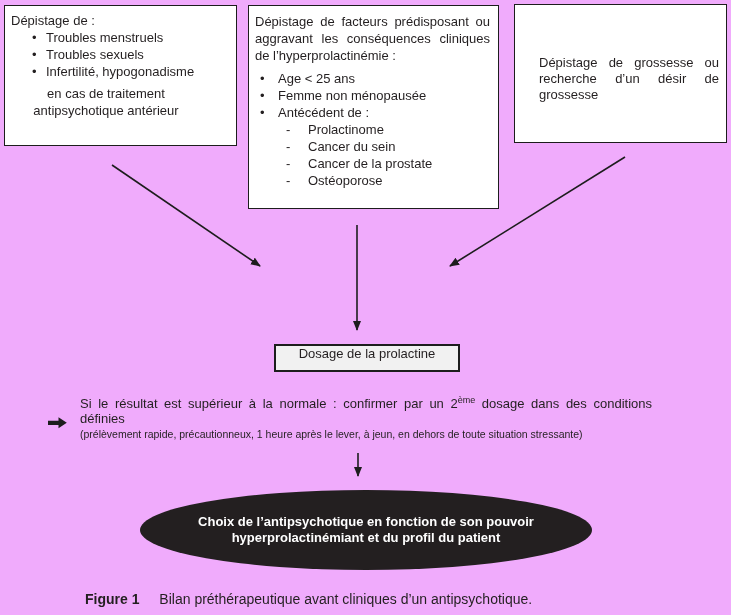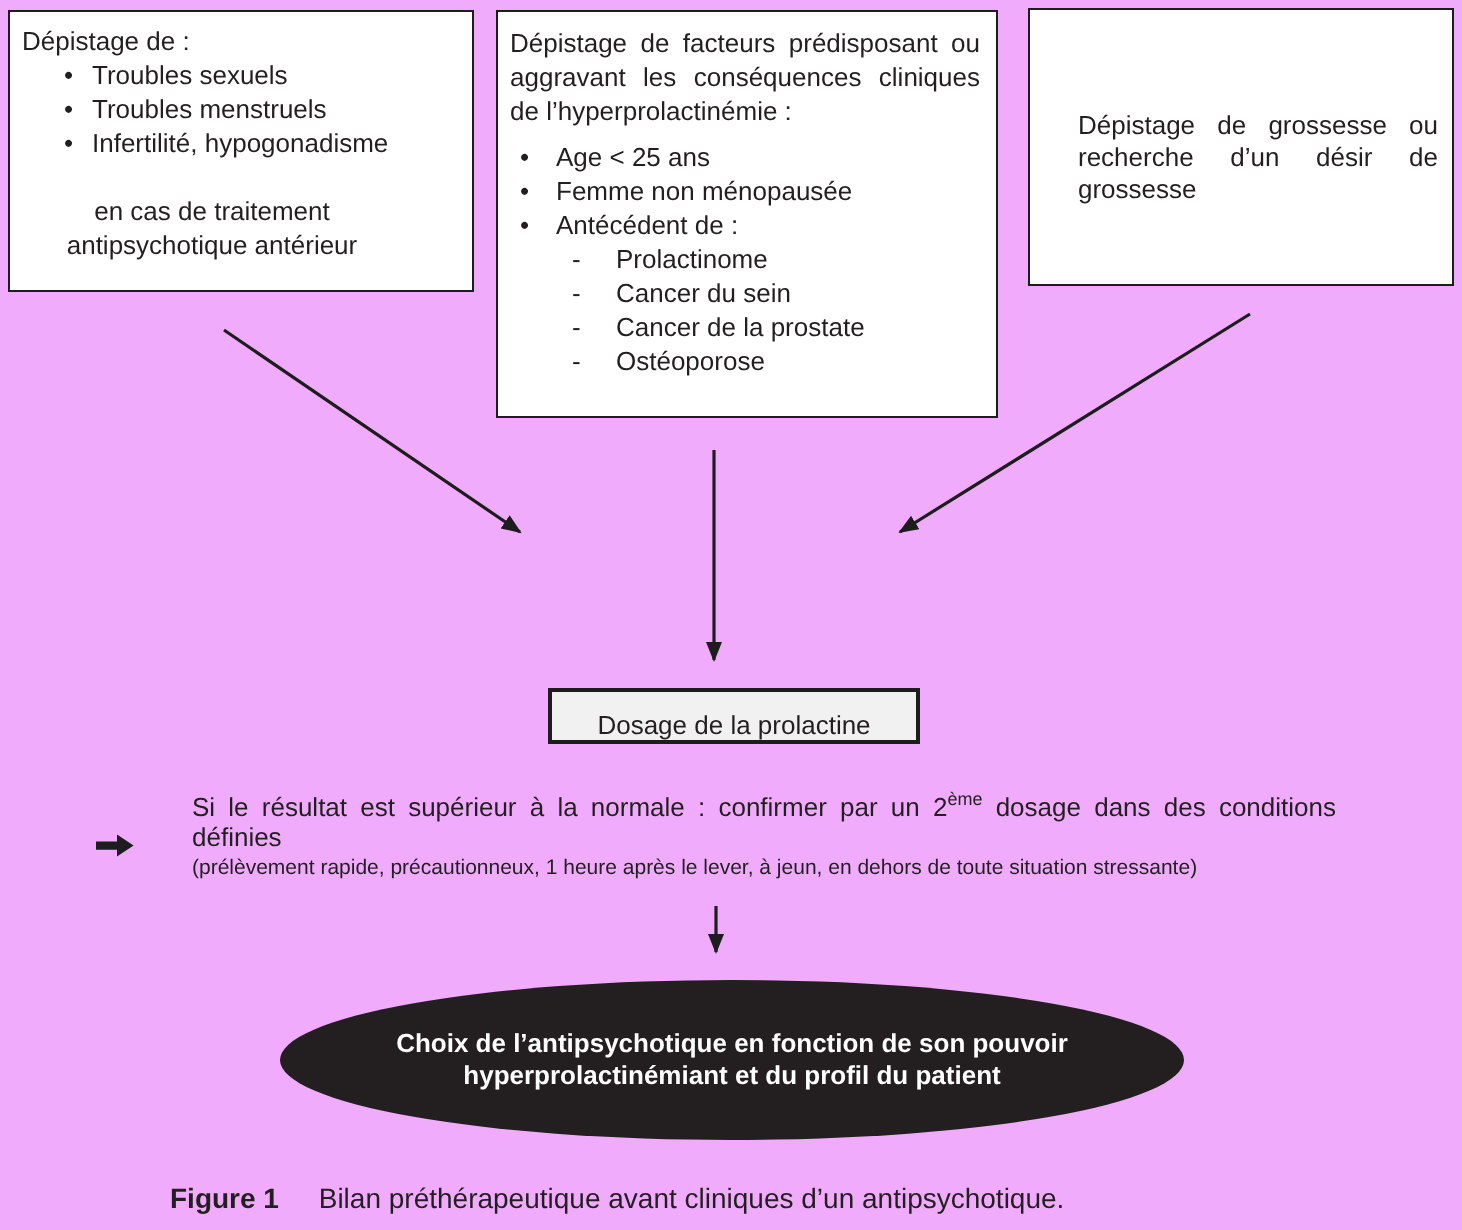--- a/index.html
+++ b/index.html
@@ -23,29 +23,29 @@
   ul { list-style:none; margin:0; padding:0; }
   .bullets li, .dashes li { position:relative; }
   .box1 .bullets li { padding-left:35px; }
   .box1 .bullets li::before { content:"•"; position:absolute; left:21px; }
   .box2 .bullets { margin-top:6px; }
   .box2 .bullets li { padding-left:23px; }
   .box2 .bullets li::before { content:"•"; position:absolute; left:5px; }
   .dashes li { padding-left:53px; }
   .dashes li::before { content:"-"; position:absolute; left:31px; }
 
-  .footnote { margin-top:17px; width:190px; text-align:center; }
+  .footnote { margin-top:5px; width:190px; text-align:center; }
 
   .dosage {
     position:absolute; left:274px; top:344px; width:186px; height:28px;
     background:#f1f1f1; border:2px solid #1d1d1d; box-sizing:border-box;
-    display:flex; align-items:flex-end; justify-content:center; font-size:13px; z-index:1;
+    display:flex; align-items:flex-start; justify-content:center; font-size:13px; z-index:1;
   }
 
-  .note { position:absolute; left:96px; top:396px; width:572px; }
+  .note { position:absolute; left:80px; top:396px; width:572px; }
   .note-main { margin:0; font-size:13px; line-height:15px; text-align:justify; }
   .note-main sup { font-size:9px; line-height:0; }
   .note-detail { margin:2px 0 0 0; font-size:10.5px; line-height:12px; white-space:nowrap; }
 
   .ellipse {
     position:absolute; left:140px; top:490px; width:452px; height:80px;
     background:#231f20; border-radius:50%;
     display:flex; align-items:center; justify-content:center; z-index:1;
   }
   .ellipse-text {
@@ -70,22 +70,22 @@
     <line x1="112" y1="165" x2="260" y2="266" stroke="#1d1d1d" stroke-width="1.6" marker-end="url(#ah)"></line>
     <line x1="357" y1="225" x2="357" y2="330" stroke="#1d1d1d" stroke-width="1.6" marker-end="url(#ah)"></line>
     <line x1="625" y1="157" x2="450" y2="266" stroke="#1d1d1d" stroke-width="1.6" marker-end="url(#ah)"></line>
     <line x1="358" y1="453" x2="358" y2="476" stroke="#1d1d1d" stroke-width="1.6" marker-end="url(#ah)"></line>
     <path d="M48,420.7 h10.5 v-3.4 l8.3,5.5 -8.3,5.5 v-3.4 h-10.5 z" fill="#1d1d1d"></path>
   </svg>
 
   <div class="box box1">
     <div>Dépistage de :</div>
     <ul class="bullets">
+      <li>Troubles menstruels</li>
       <li>Troubles sexuels</li>
-      <li>Troubles menstruels</li>
       <li>Infertilité, hypogonadisme</li>
     </ul>
     <div class="footnote">en cas de traitement antipsychotique antérieur</div>
   </div>
 
   <div class="box box2">
     <div class="justify">Dépistage de facteurs prédisposant ou aggravant les conséquences cliniques de l’hyperprolactinémie :</div>
     <ul class="bullets">
       <li>Age &lt; 25 ans</li>
       <li>Femme non ménopausée</li>

